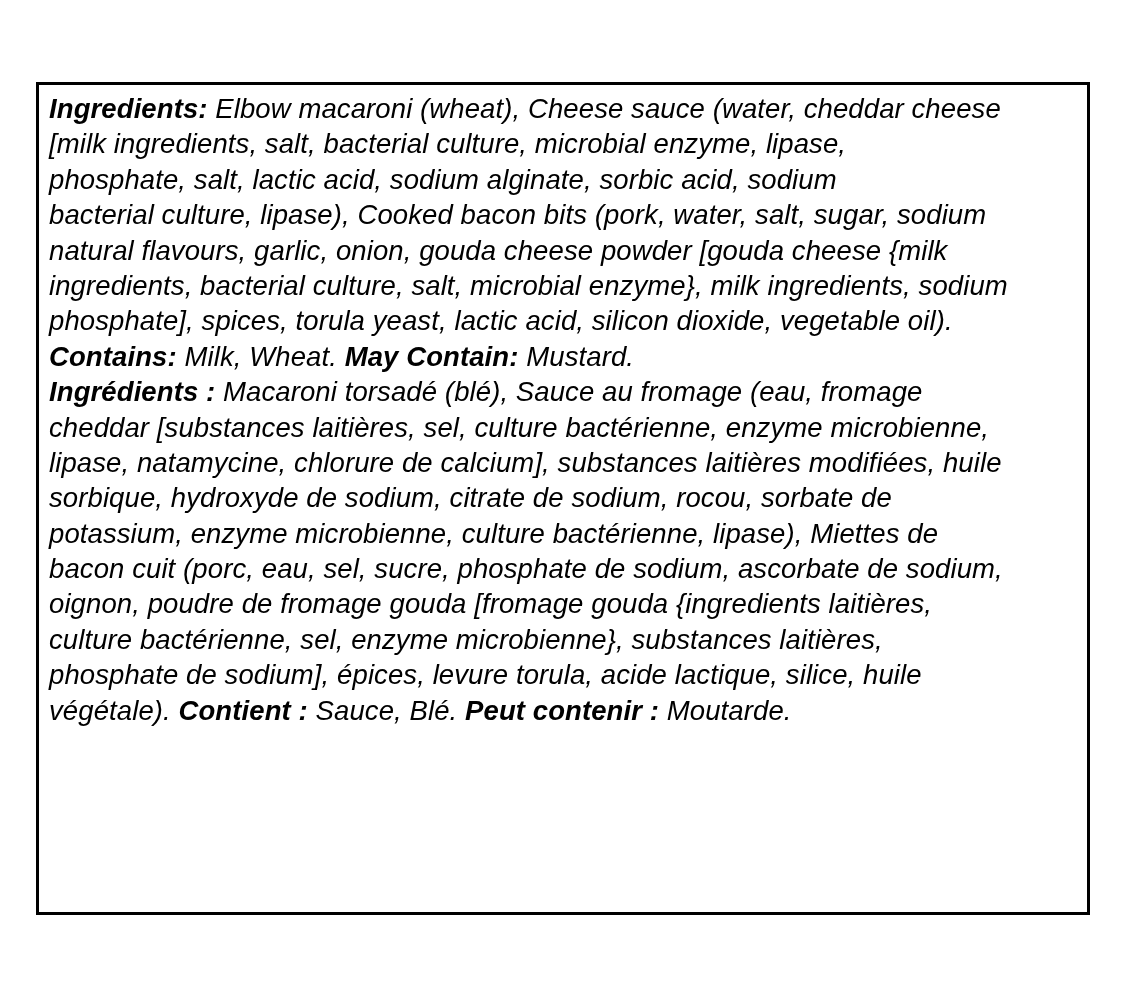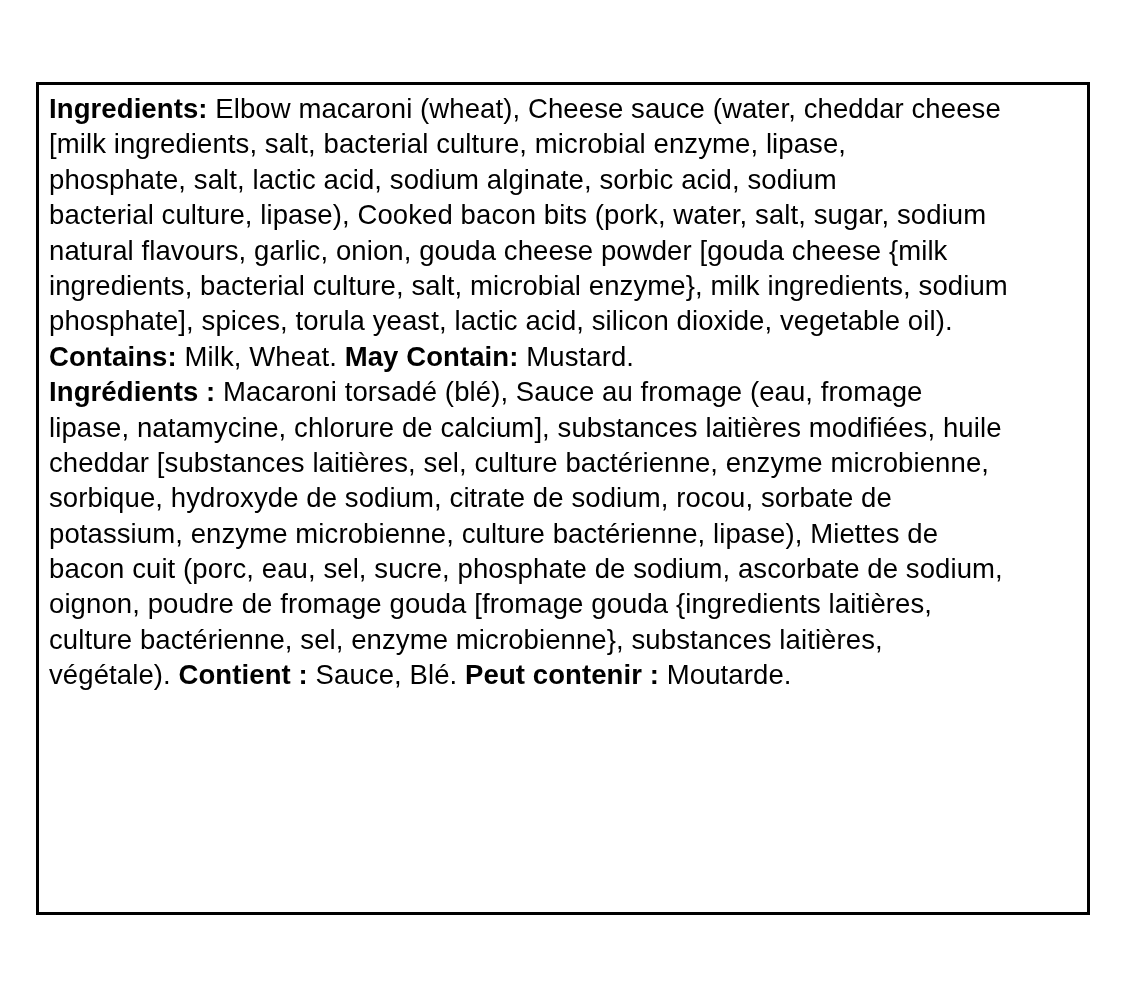--- a/index.html
+++ b/index.html
@@ -9,20 +9,21 @@
     width: 1125px;
     height: 1000px;
     font-family: "Liberation Sans", sans-serif;
   }
   .canvas {
     position: relative;
     width: 1125px;
     height: 1000px;
     background: #ffffff;
     overflow: hidden;
+    font-style: italic;
   }
   .label-box {
     position: absolute;
     left: 36px;
     top: 82px;
     width: 1054px;
     height: 833px;
     box-sizing: border-box;
     border: 3px solid #000000;
     background: #ffffff;
@@ -50,23 +51,24 @@
     <div class="ingredients-text">
         <div class="line"><span class="bold">Ingredients: </span><span>Elbow macaroni (wheat), Cheese sauce (water, cheddar cheese</span></div>
         <div class="line"><span>[milk ingredients, salt, bacterial culture, microbial enzyme, lipase,</span></div>
         <div class="line"><span>phosphate, salt, lactic acid, sodium alginate, sorbic acid, sodium</span></div>
         <div class="line"><span>bacterial culture, lipase), Cooked bacon bits (pork, water, salt, sugar, sodium</span></div>
         <div class="line"><span>natural flavours, garlic, onion, gouda cheese powder [gouda cheese {milk</span></div>
         <div class="line"><span>ingredients, bacterial culture, salt, microbial enzyme}, milk ingredients, sodium</span></div>
         <div class="line"><span>phosphate], spices, torula yeast, lactic acid, silicon dioxide, vegetable oil).</span></div>
         <div class="line"><span class="bold">Contains: </span><span>Milk, Wheat. </span><span class="bold">May Contain: </span><span>Mustard.</span></div>
         <div class="line"><span class="bold">Ingrédients : </span><span>Macaroni torsadé (blé), Sauce au fromage (eau, fromage</span></div>
+        <div class="line"><span>cheddar [substances laitières, sel, culture bactérienne, enzyme microbienne,</span></div>
         <div class="line"><span>lipase, natamycine, chlorure de calcium], substances laitières modifiées, huile</span></div>
-        <div class="line"><span>cheddar [substances laitières, sel, culture bactérienne, enzyme microbienne,</span></div>
         <div class="line"><span>sorbique, hydroxyde de sodium, citrate de sodium, rocou, sorbate de</span></div>
         <div class="line"><span>potassium, enzyme microbienne, culture bactérienne, lipase), Miettes de</span></div>
         <div class="line"><span>bacon cuit (porc, eau, sel, sucre, phosphate de sodium, ascorbate de sodium,</span></div>
         <div class="line"><span>oignon, poudre de fromage gouda [fromage gouda {ingredients laitières,</span></div>
         <div class="line"><span>culture bactérienne, sel, enzyme microbienne}, substances laitières,</span></div>
+        <div class="line"><span>phosphate de sodium], épices, levure torula, acide lactique, silice, huile</span></div>
         <div class="line"><span>végétale). </span><span class="bold">Contient : </span><span>Sauce, Blé. </span><span class="bold">Peut contenir : </span><span>Moutarde.</span></div>
       </div>
   </div>
 </div>
 
 </body></html>

